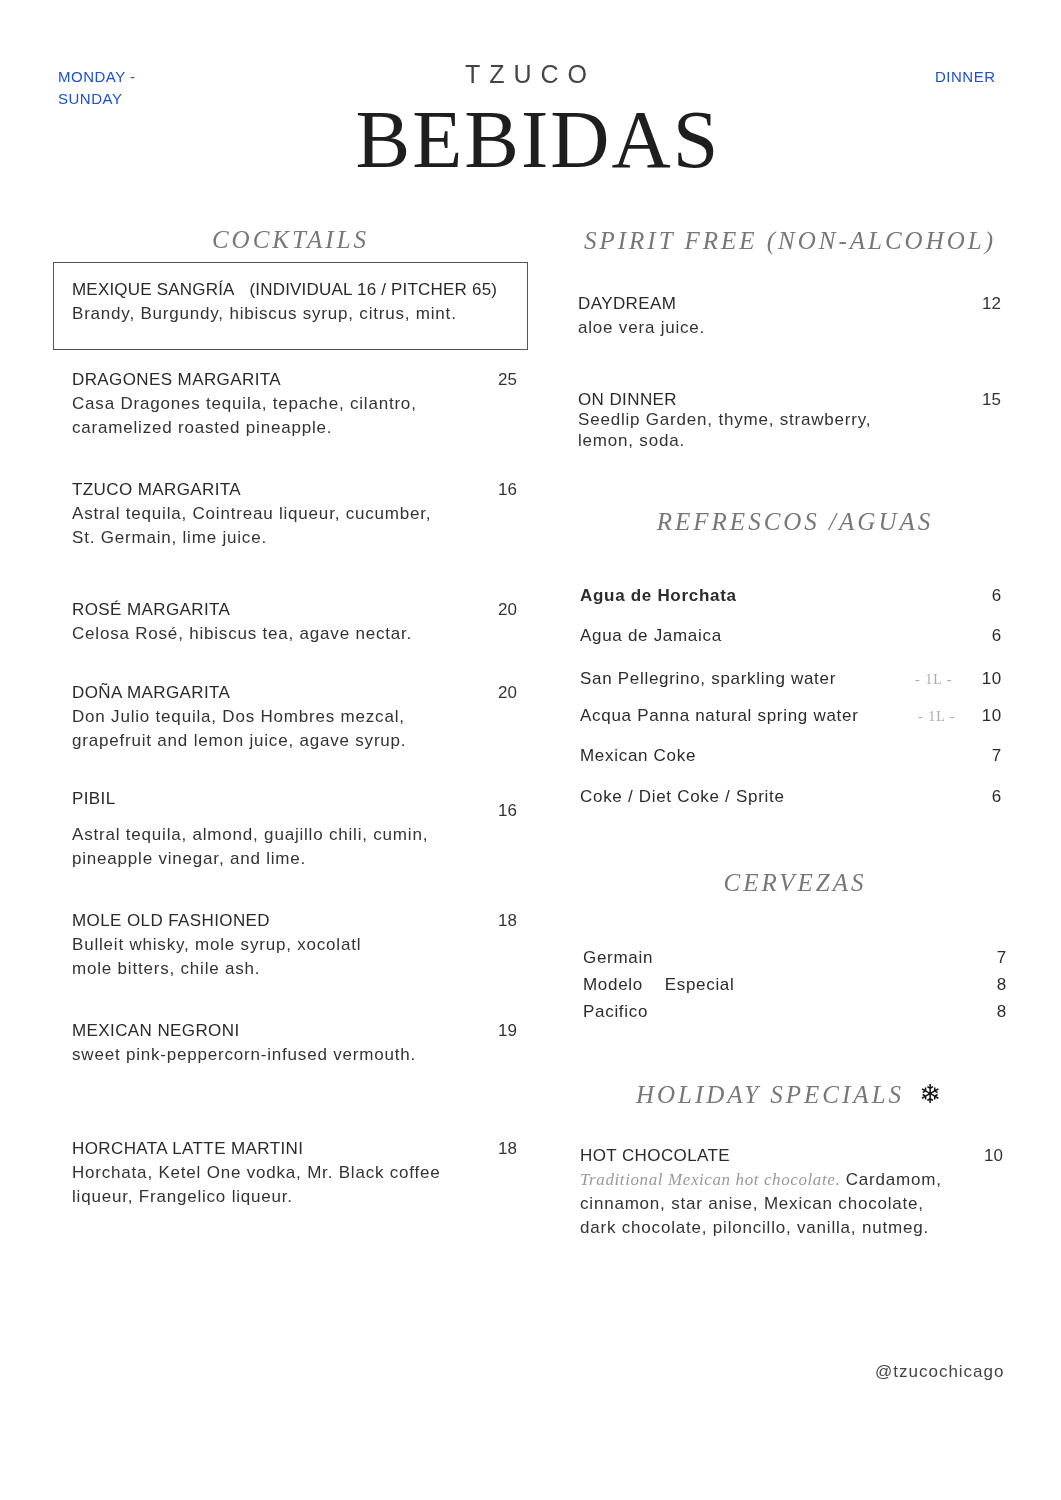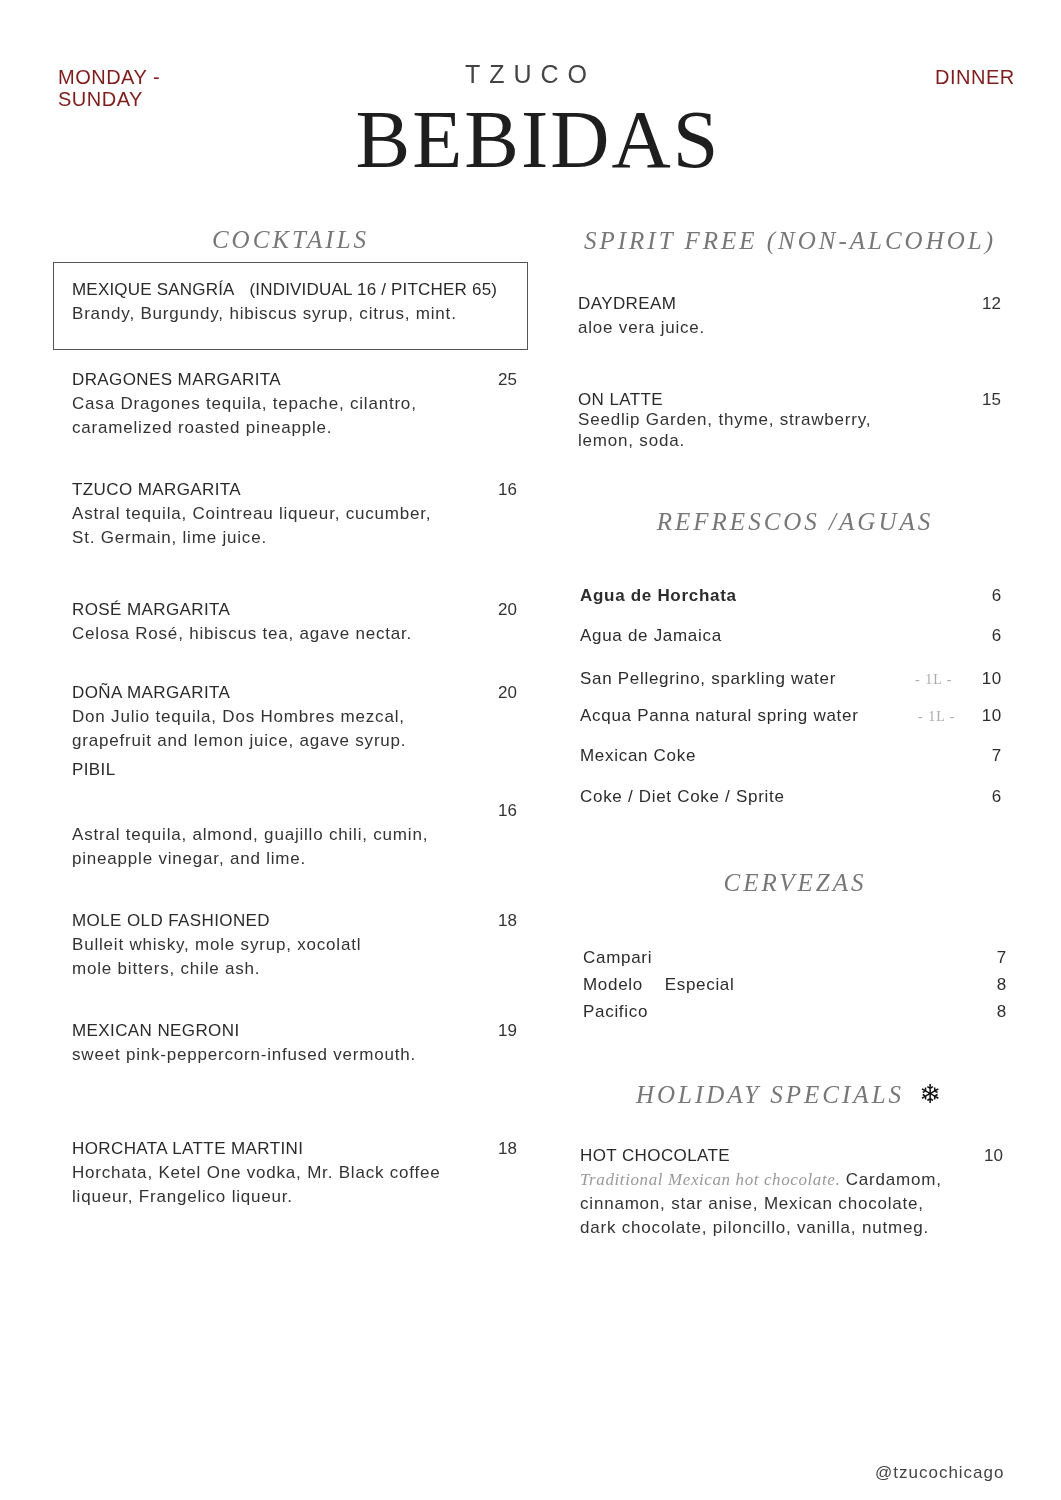--- a/index.html
+++ b/index.html
@@ -1,18 +1,18 @@
 <!DOCTYPE html>
 <html><head>
 <meta charset="utf-8">
 <style>
   html, body { margin: 0; padding: 0; background: #ffffff; }
   body { width: 1061px; height: 1500px; position: relative; overflow: hidden; color: #2b2b2b; font-family: "Liberation Sans", sans-serif; }
   .abs { position: absolute; }
-  .hdr-small { font-size: 20px; letter-spacing: 0.5px; color: #7f1d1d; line-height: 22px; }
+  .hdr-small { font-size: 15px; letter-spacing: 0.5px; color: #1d4ed8; line-height: 22px; }
   .brand { left: 0; width: 1061px; top: 60px; text-align: center; font-family: "Liberation Sans", sans-serif; font-weight: 300; font-size: 25px; letter-spacing: 9px; color: #444; }
   .title { left: 0; width: 1076px; top: 92px; text-align: center; font-family: "Liberation Serif", serif; font-size: 82px; letter-spacing: 2px; color: #1e1e1e; line-height: 96px; }
   .sec-head { font-family: "Liberation Serif", serif; font-style: italic; font-size: 25px; letter-spacing: 3px; color: #777; text-align: center; }
   .item-name { font-size: 17px; letter-spacing: 0.4px; color: #2a2a2a; }
   .item-desc { font-size: 17px; letter-spacing: 0.8px; color: #333; line-height: 24px; }
   .price { font-size: 17px; color: #333; text-align: right; }
   .box { left: 53px; top: 262px; width: 475px; height: 88px; border: 1.5px solid #555; box-sizing: border-box; }
   .row { font-size: 17px; letter-spacing: 0.7px; color: #2c2c2c; }
   .vol { font-family: "Liberation Serif", serif; font-size: 14px; color: #aaa; letter-spacing: 1px; }
   .italic-grey { font-family: "Liberation Serif", serif; font-style: italic; color: #999; letter-spacing: 0.6px; }
@@ -54,21 +54,21 @@
        <div class="abs price" style="left:450px; width:67px; top:600px;">20</div>
        <div class="abs item-desc" style="left:72px; top:622px;">
          <div>Celosa Rosé, hibiscus tea, agave nectar.</div>
        </div>
     <div class="abs item-name" style="left:72px; top:683px;">DOÑA  MARGARITA</div>
        <div class="abs price" style="left:450px; width:67px; top:683px;">20</div>
        <div class="abs item-desc" style="left:72px; top:705px;">
          <div>Don Julio tequila, Dos Hombres mezcal,</div>
       <div>grapefruit and lemon juice, agave syrup.</div>
        </div>
-    <div class="abs item-name" style="left:72px; top:760px;">PIBIL</div>
+    <div class="abs item-name" style="left:72px; top:789px;">PIBIL</div>
        <div class="abs price" style="left:450px; width:67px; top:801px;">16</div>
        <div class="abs item-desc" style="left:72px; top:823px;">
          <div>Astral tequila, almond, guajillo chili, cumin,</div>
       <div>pineapple vinegar, and lime.</div>
        </div>
     <div class="abs item-name" style="left:72px; top:911px;">MOLE OLD FASHIONED</div>
        <div class="abs price" style="left:450px; width:67px; top:911px;">18</div>
        <div class="abs item-desc" style="left:72px; top:933px;">
          <div>Bulleit whisky, mole syrup, xocolatl</div>
       <div>mole bitters, chile ash.</div>
@@ -87,21 +87,21 @@
   </div>
 
 <div class="abs sec-head" style="left:560px; width:460px; top:227px;">SPIRIT FREE (NON-ALCOHOL)</div>
 
 <div class="abs item-name" style="left:578px; top:294px;">DAYDREAM</div>
 <div class="abs price" style="left:940px; width:61px; top:294px;">12</div>
 <div class="abs item-desc" style="left:578px; top:316px;">
   <div>aloe vera juice.</div>
 </div>
 
-<div class="abs item-name" style="left:578px; top:390px;">ON LATTE</div>
+<div class="abs item-name" style="left:578px; top:390px;">ON DINNER</div>
 <div class="abs price" style="left:940px; width:61px; top:390px;">15</div>
 <div class="abs item-desc" style="left:578px; top:409px; line-height:21px;">
   <div>Seedlip Garden, thyme, strawberry,</div>
   <div>lemon, soda.</div>
 </div>
 
 <div class="abs sec-head" style="left:560px; width:470px; top:508px;">REFRESCOS /AGUAS</div>
 <div id="refrescos-list">
     <div class="abs row" style="left:580px; top:586px;font-weight:bold;">Agua  de  Horchata</div>
        <div class="abs vol" style="left:915px; top:589px;"></div>
@@ -118,34 +118,34 @@
     <div class="abs row" style="left:580px; top:746px;">Mexican  Coke</div>
        <div class="abs vol" style="left:915px; top:749px;"></div>
        <div class="abs price row" style="left:950px; width:52px; top:746px; text-align:right;">7</div>
     <div class="abs row" style="left:580px; top:787px;">Coke / Diet Coke / Sprite</div>
        <div class="abs vol" style="left:915px; top:790px;"></div>
        <div class="abs price row" style="left:950px; width:52px; top:787px; text-align:right;">6</div>
   </div>
 
 <div class="abs sec-head" style="left:560px; width:470px; top:869px;">CERVEZAS</div>
 <div id="cervezas-list">
-    <div class="abs row" style="left:583px; top:948px; white-space:pre;">Campari</div>
+    <div class="abs row" style="left:583px; top:948px; white-space:pre;">Germain</div>
        <div class="abs price row" style="left:950px; width:57px; top:948px; text-align:right;">7</div>
     <div class="abs row" style="left:583px; top:975px; white-space:pre;">Modelo    Especial</div>
        <div class="abs price row" style="left:950px; width:57px; top:975px; text-align:right;">8</div>
     <div class="abs row" style="left:583px; top:1002px; white-space:pre;">Pacifico</div>
        <div class="abs price row" style="left:950px; width:57px; top:1002px; text-align:right;">8</div>
   </div>
 
 <div class="abs sec-head" style="left:560px; width:460px; top:1079px;">
   <span>HOLIDAY SPECIALS</span>
   <span class="snow" style="font-style:normal; margin-left:6px;">❄</span>
 </div>
 
 <div class="abs item-name" style="left:580px; top:1146px;">HOT CHOCOLATE</div>
 <div class="abs price" style="left:940px; width:63px; top:1146px;">10</div>
 <div class="abs item-desc" style="left:580px; top:1168px;">
   <div><span class="italic-grey">Traditional Mexican hot chocolate.</span><span> Cardamom,</span></div>
   <div>cinnamon, star anise, Mexican chocolate,</div>
   <div>dark chocolate, piloncillo, vanilla, nutmeg.</div>
 </div>
 
-<div class="abs" style="left:875px; top:1463px; font-size:17px; letter-spacing:1px; color:#444;">@tzucochicago</div>
+<div class="abs" style="left:875px; top:1362px; font-size:17px; letter-spacing:1px; color:#444;">@tzucochicago</div>
 
 </body></html>

